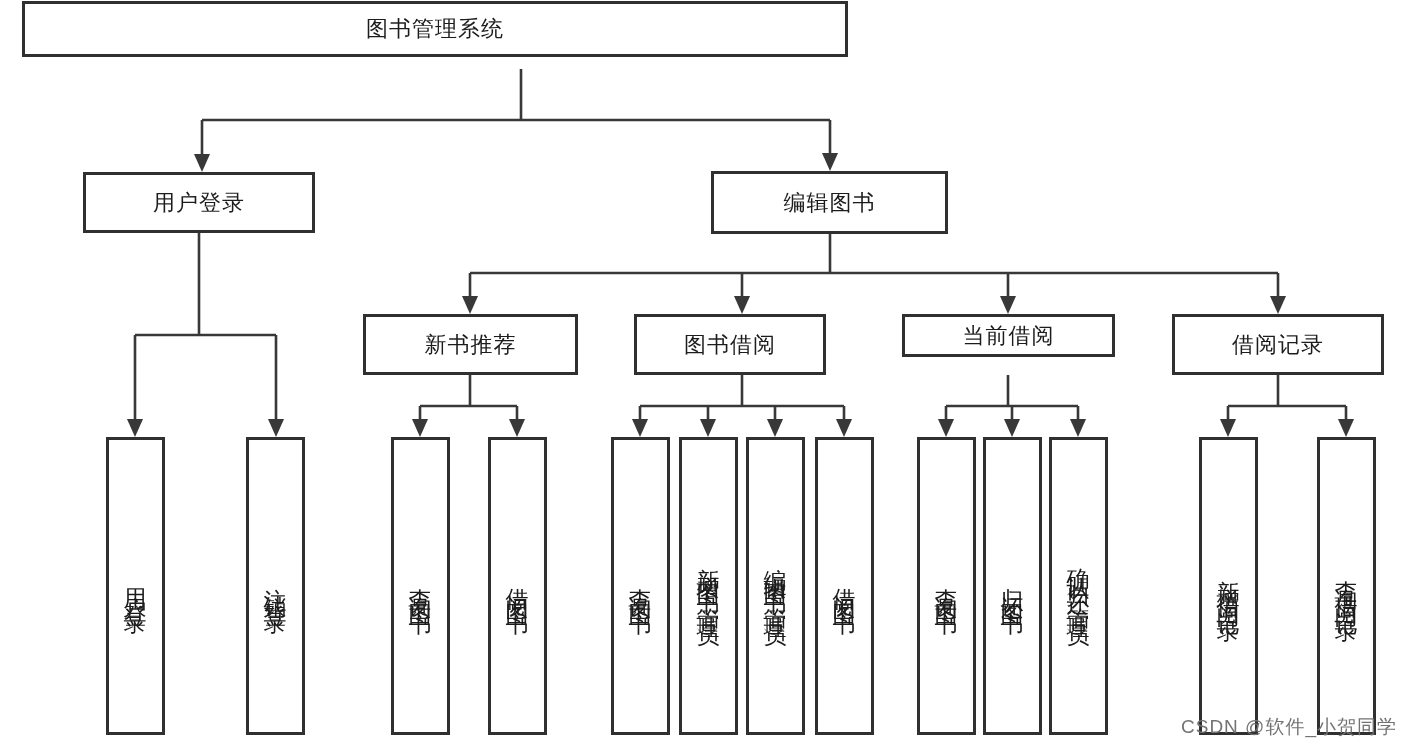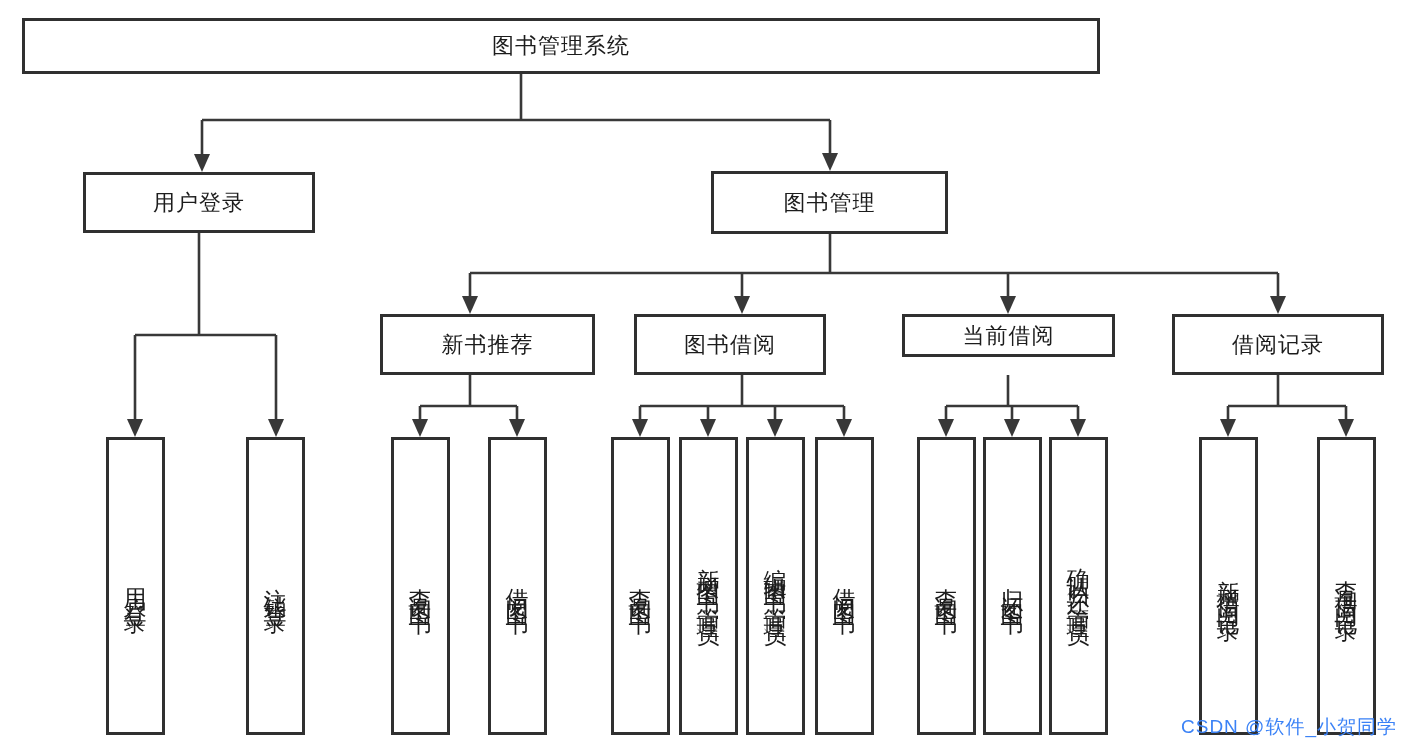--- a/index.html
+++ b/index.html
@@ -13,21 +13,21 @@
     border:3px solid #303030;display:flex;align-items:center;justify-content:center;
     color:#1c1c1c;
   }
   .hlabel{font-size:22px;letter-spacing:1px;white-space:nowrap;}
   .leaf{top:437px;height:298px;width:59px;}
   .vtext{
     writing-mode:vertical-rl;text-orientation:mixed;
     font-size:23px;letter-spacing:8px;line-height:1.05;white-space:nowrap;color:#1c1c1c;
   }
   .watermark{
-    position:absolute;left:1181px;top:714px;font-size:19px;color:#3b82f6;
+    position:absolute;left:1181px;top:714px;font-size:19px;color:#737373;
     letter-spacing:1px;white-space:nowrap;z-index:5;
   }
   svg path{stroke:#383838;stroke-width:2.6;fill:none;}
   svg polygon{fill:#383838;stroke:none;}
 </style>
 </head>
 <body>
 
 <div class="stage">
 
@@ -100,32 +100,32 @@
     <g>
       <path d="M1278,375 L1278,407"></path>
       <path d="M1228,406 L1346,406"></path>
       <path d="M1228,406 L1228,421"></path>
         <polygon points="1220,419 1236,419 1228,437"></polygon>
       <path d="M1346,406 L1346,421"></path>
         <polygon points="1338,419 1354,419 1346,437"></polygon>
     </g>
   </svg>
 
-  <div class="node" style="left:22px;top:18px;width:1078px;height:56px;align-items:center;">
+  <div class="node" style="left:22px;top:1px;width:826px;height:56px;align-items:center;">
     <span class="hlabel">图书管理系统</span>
   </div>
 
   <div class="node" style="left:83px;top:172px;width:232px;height:61px;">
     <span class="hlabel">用户登录</span>
   </div>
   <div class="node" style="left:711px;top:171px;width:237px;height:63px;">
-    <span class="hlabel">图书管理</span>
+    <span class="hlabel">编辑图书</span>
   </div>
 
-  <div class="node" style="left:380px;top:314px;width:215px;height:61px;">
+  <div class="node" style="left:363px;top:314px;width:215px;height:61px;">
     <span class="hlabel">新书推荐</span>
   </div>
   <div class="node" style="left:634px;top:314px;width:192px;height:61px;">
     <span class="hlabel">图书借阅</span>
   </div>
   <div class="node" style="left:902px;top:314px;width:213px;height:43px;">
     <span class="hlabel">当前借阅</span>
   </div>
   <div class="node" style="left:1172px;top:314px;width:212px;height:61px;">
     <span class="hlabel">借阅记录</span>

